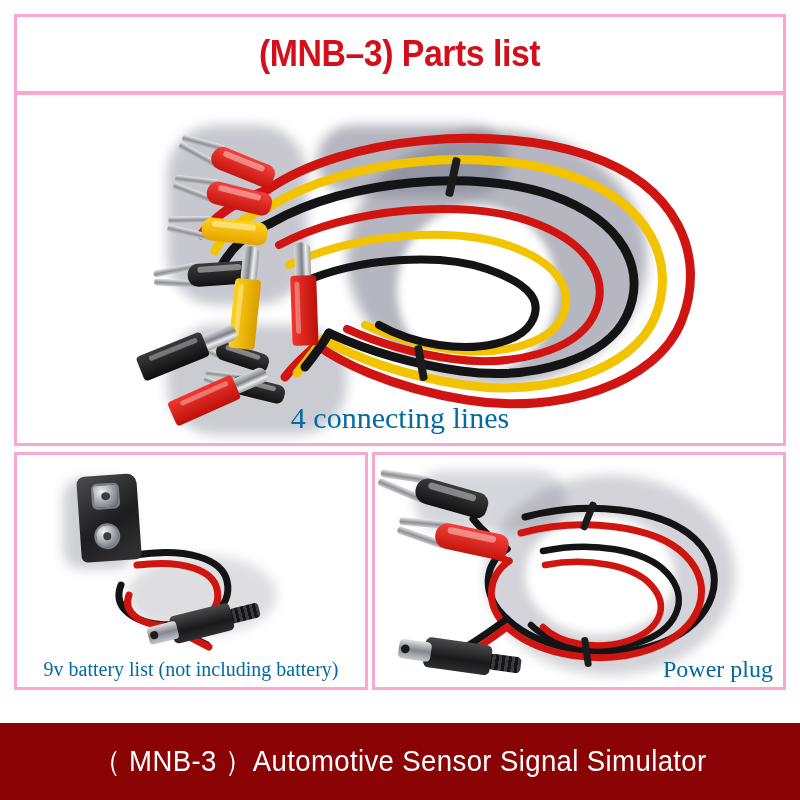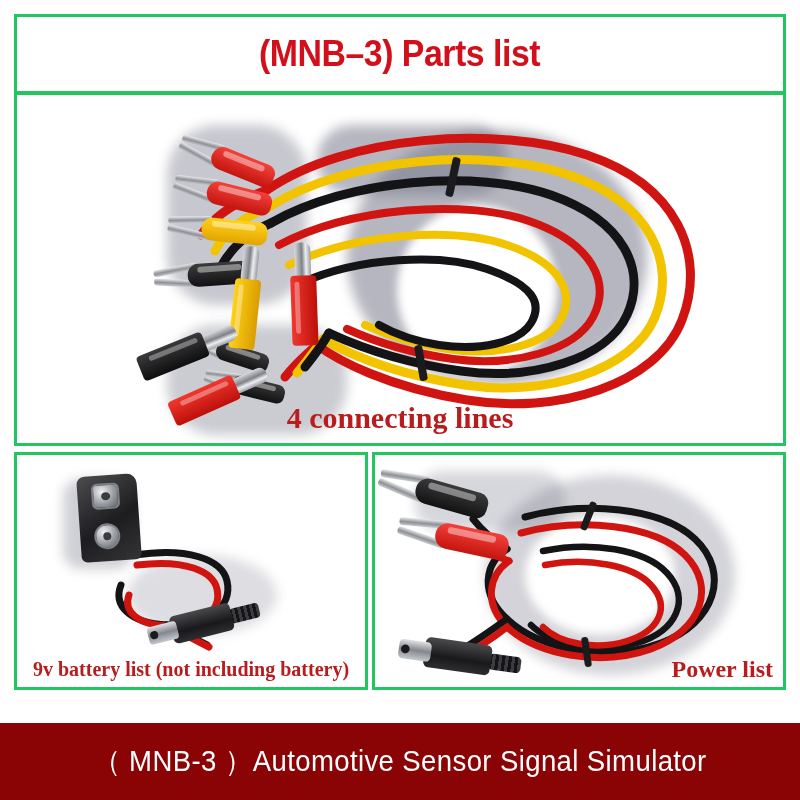--- a/index.html
+++ b/index.html
@@ -18,21 +18,21 @@
   
   #sheet {
     position: absolute;
     left: 0; top: 0;
     width: 800px; height: 800px;
     background: #ffffff;
   }
 
   .cyan-box {
     position: absolute;
-    border: 3px solid #22c55e;
+    border: 3px solid #f9a8d4;
     background: #ffffff;
     box-sizing: border-box;
   }
 
   
   #title-box {
     left: 14px; top: 14px;
     width: 772px; height: 80px;
     display: flex;
     align-items: center;
@@ -66,22 +66,22 @@
 
   .photo {
     position: absolute;
     inset: 0;
     overflow: hidden;
   }
 
   .caption {
     position: absolute;
     font-family: "Liberation Serif", serif;
-    font-weight: bold;
-    color: #b91c1c;
+    font-weight: normal;
+    color: #0369a1;
     white-space: nowrap;
   }
   #cap-lines {
     left: 0; right: 0;
     bottom: 8px;
     text-align: center;
     font-size: 30px;
   }
   #cap-battery {
     left: 0; right: 0;
@@ -411,20 +411,20 @@
           <div class="body"></div>
         </div>
 
       <div class="dc-plug" style="left:26px;top:178px;transform:rotate(8deg) scale(1.08);">
         <div class="strain"></div>
         <div class="sleeve"></div>
         <div class="metal"></div>
       </div>
 
     </div>
-    <div class="caption" id="cap-power">Power list</div>
+    <div class="caption" id="cap-power">Power plug</div>
   </div>
 
   <div id="banner">
     <div id="banner-text">（ MNB-3 ）Automotive Sensor Signal Simulator</div>
   </div>
 
 </div>
 
 </body></html>

